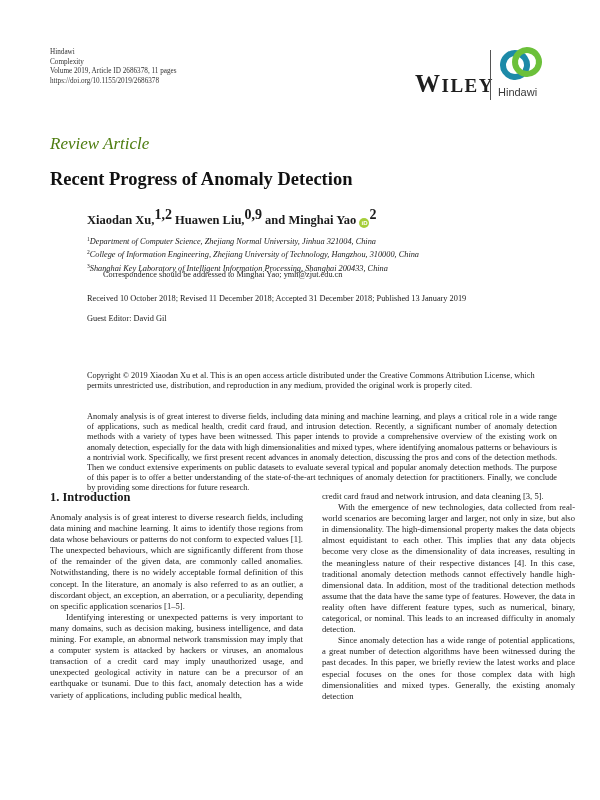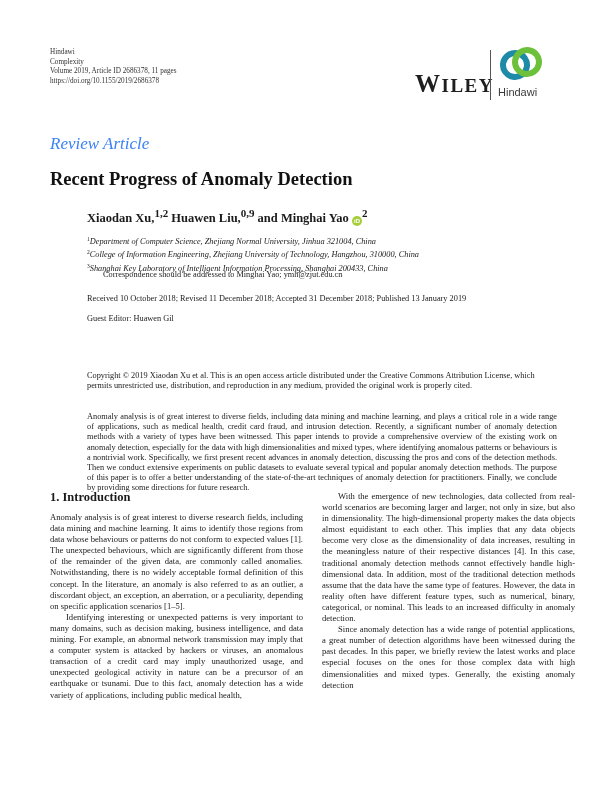--- a/index.html
+++ b/index.html
@@ -8,24 +8,24 @@
   .abs { position: absolute; }
   .meta { left: 50px; top: 48px; font-size: 7.2px; line-height: 9.6px; color: #333; }
   .meta div { white-space: nowrap; }
   .wiley { left: 415px; top: 70px; font-size: 25px; letter-spacing: 1.5px; font-weight: bold;
            color: #1f1f1f; font-family: "Liberation Serif", serif; }
   .wiley .sc { font-size: 19px; }
   .logo-sep { left: 490px; top: 50px; width: 1px; height: 50px; background: #555; }
   .hindawi-mark { left: 498px; top: 46px; width: 46px; height: 36px; }
   .hindawi-word { left: 498px; top: 86px; font-family: "Liberation Sans", sans-serif;
                   font-size: 11px; color: #3a3a3a; }
-  .article-type { left: 50px; top: 134px; font-style: italic; font-size: 17px; color: #3b82f6; }
+  .article-type { left: 50px; top: 134px; font-style: italic; font-size: 17px; color: #4d7c0f; }
   .title { left: 50px; top: 157px; font-weight: bold; font-size: 18.5px; color: #111; white-space: nowrap; margin-top: 12px; }
   .authors { left: 87px; top: 207px; font-weight: bold; font-size: 12.5px; white-space: nowrap; }
-  .authors sup { font-size: 11px; vertical-align: 5px; }
+  .authors sup { font-size: 14px; vertical-align: 5px; }
   .orcid { display: inline-block; width: 10px; height: 10px; border-radius: 50%; background: #a6ce39;
            color: #fff; font-family: "Liberation Sans", sans-serif; font-size: 6px; line-height: 10px;
            text-align: center; vertical-align: -1px; font-weight: bold; }
   .affils { left: 87px; top: 234px; font-style: italic; font-size: 8.3px; line-height: 10.3px; white-space: nowrap; }
   .affils sup { font-size: 5.5px; vertical-align: 3px; font-style: normal; }
   .corr { left: 87px; top: 270px; font-size: 8.3px; white-space: nowrap; margin-left: 16px; }
   .dates { left: 87px; top: 294px; font-size: 8.3px; white-space: nowrap; }
   .editor { left: 87px; top: 314px; font-size: 8.3px; white-space: nowrap; }
   .copyright { left: 87px; top: 335px; width: 470px; font-size: 8.3px; line-height: 10.3px; margin-top: 36px; }
   .abstract { left: 87px; top: 365px; width: 470px; font-size: 8.3px; line-height: 10.2px; text-align: justify; margin-top: 47px; }
@@ -63,27 +63,28 @@
 </div>
 
 <div class="abs affils">
   <div><sup>1</sup><span>Department of Computer Science, Zhejiang Normal University, Jinhua 321004, China</span></div>
   <div><sup>2</sup><span>College of Information Engineering, Zhejiang University of Technology, Hangzhou, 310000, China</span></div>
   <div><sup>3</sup><span>Shanghai Key Laboratory of Intelligent Information Processing, Shanghai 200433, China</span></div>
 </div>
 
 <div class="abs corr">Correspondence should be addressed to Minghai Yao; ymh@zjut.edu.cn</div>
 <div class="abs dates">Received 10 October 2018; Revised 11 December 2018; Accepted 31 December 2018; Published 13 January 2019</div>
-<div class="abs editor">Guest Editor: Huawen Gil</div>
+<div class="abs editor">Guest Editor: David Gil</div>
 <div class="abs copyright">Copyright © 2019 Xiaodan Xu et al. This is an open access article distributed under the Creative Commons Attribution License, which permits unrestricted use, distribution, and reproduction in any medium, provided the original work is properly cited.</div>
 <div class="abs abstract">Anomaly analysis is of great interest to diverse fields, including data mining and machine learning, and plays a critical role in a wide range of applications, such as medical health, credit card fraud, and intrusion detection. Recently, a significant number of anomaly detection methods with a variety of types have been witnessed. This paper intends to provide a comprehensive overview of the existing work on anomaly detection, especially for the data with high dimensionalities and mixed types, where identifying anomalous patterns or behaviours is a nontrivial work. Specifically, we first present recent advances in anomaly detection, discussing the pros and cons of the detection methods. Then we conduct extensive experiments on public datasets to evaluate several typical and popular anomaly detection methods. The purpose of this paper is to offer a better understanding of the state-of-the-art techniques of anomaly detection for practitioners. Finally, we conclude by providing some directions for future research.</div>
 
 <div class="abs sec-head">1. Introduction</div>
 
 <div class="abs col col-left">
   <p>Anomaly analysis is of great interest to diverse research fields, including data mining and machine learning. It aims to identify those regions from data whose behaviours or patterns do not conform to expected values [1]. The unexpected behaviours, which are significantly different from those of the remainder of the given data, are commonly called anomalies. Notwithstanding, there is no widely acceptable formal definition of this concept. In the literature, an anomaly is also referred to as an outlier, a discordant object, an exception, an aberration, or a peculiarity, depending on specific application scenarios [1–5].</p>
   <p class="indent">Identifying interesting or unexpected patterns is very important to many domains, such as decision making, business intelligence, and data mining. For example, an abnormal network transmission may imply that a computer system is attacked by hackers or viruses, an anomalous transaction of a credit card may imply unauthorized usage, and unexpected geological activity in nature can be a precursor of an earthquake or tsunami. Due to this fact, anomaly detection has a wide variety of applications, including public medical health,</p>
 </div>
 
 <div class="abs col col-right">
+  <p>credit card fraud and network intrusion, and data cleaning [3, 5].</p>
   <p class="indent">With the emergence of new technologies, data collected from real-world scenarios are becoming larger and larger, not only in size, but also in dimensionality. The high-dimensional property makes the data objects almost equidistant to each other. This implies that any data objects become very close as the dimensionality of data increases, resulting in the meaningless nature of their respective distances [4]. In this case, traditional anomaly detection methods cannot effectively handle high-dimensional data. In addition, most of the traditional detection methods assume that the data have the same type of features. However, the data in reality often have different feature types, such as numerical, binary, categorical, or nominal. This leads to an increased difficulty in anomaly detection.</p>
   <p class="indent">Since anomaly detection has a wide range of potential applications, a great number of detection algorithms have been witnessed during the past decades. In this paper, we briefly review the latest works and place especial focuses on the ones for those complex data with high dimensionalities and mixed types. Generally, the existing anomaly detection</p>
 </div>
 
 </body></html>

